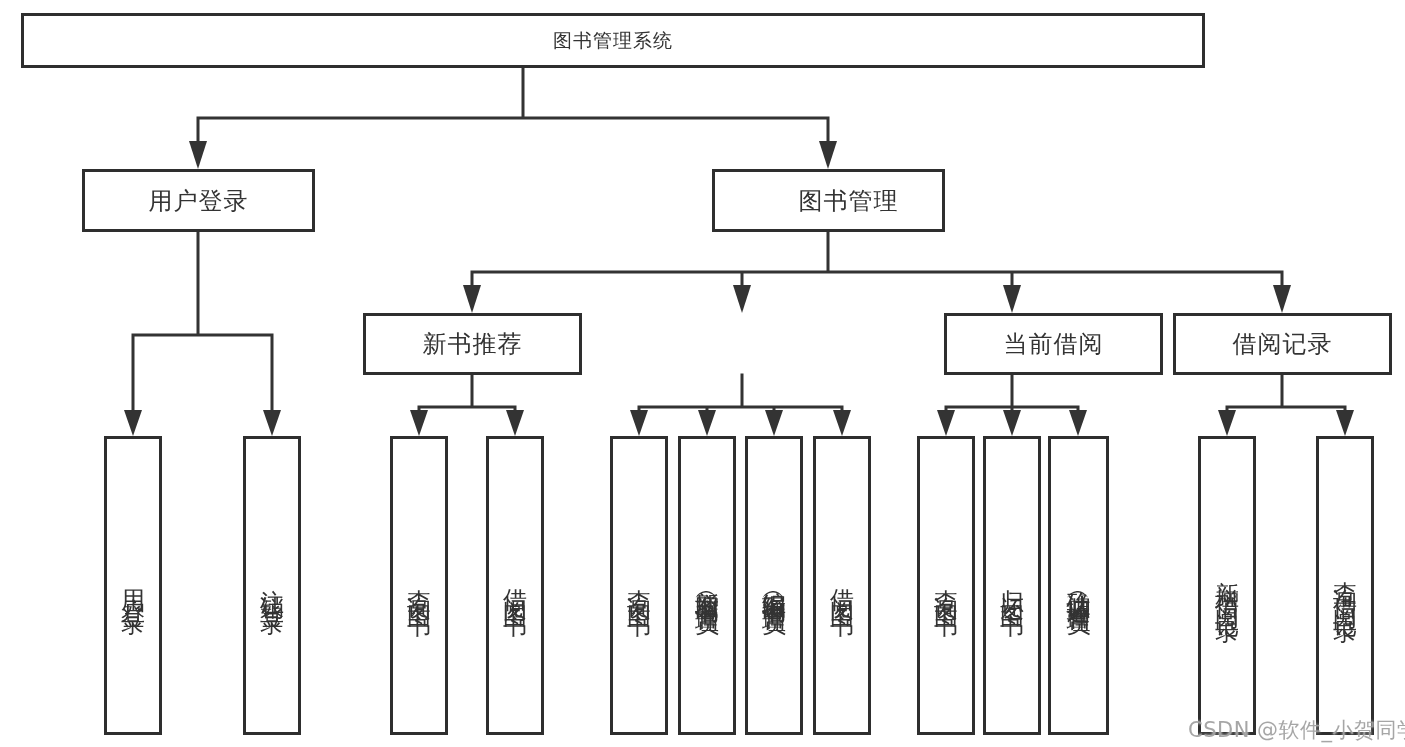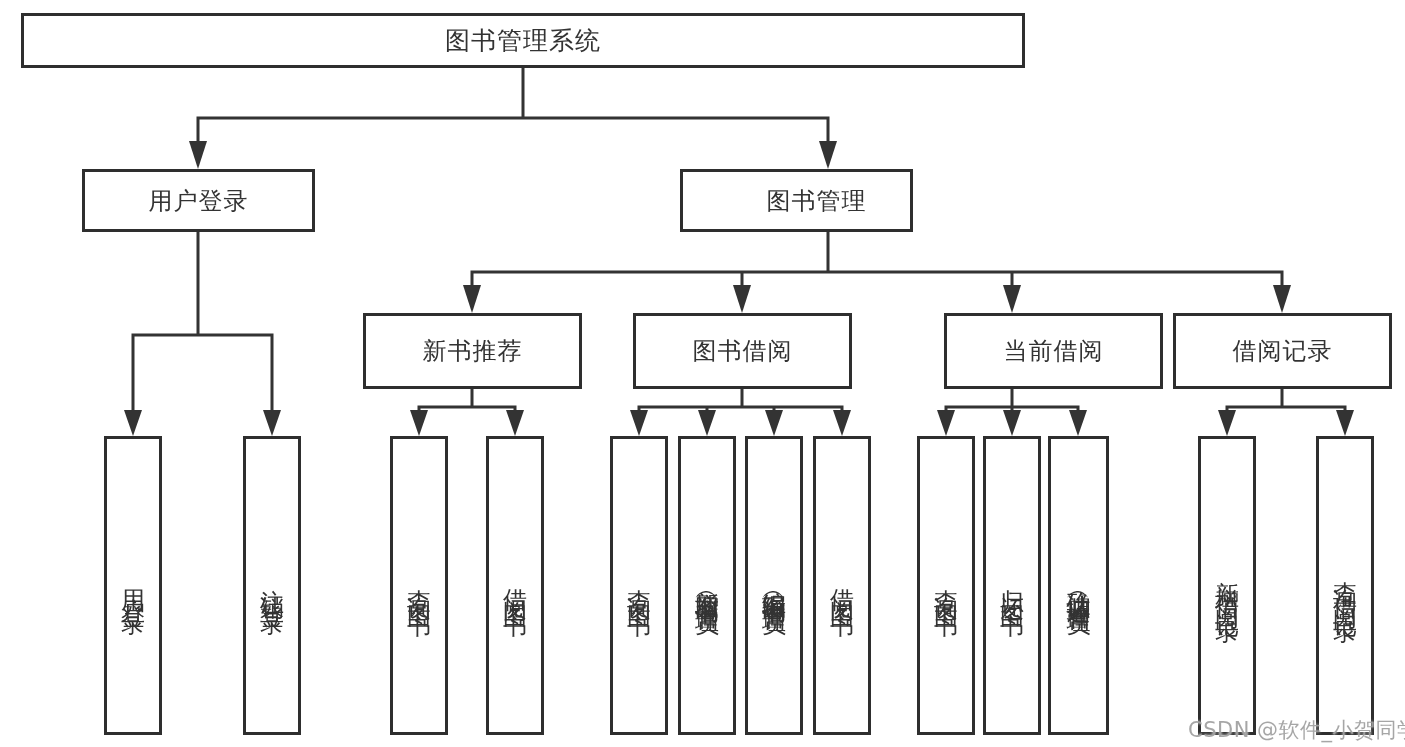--- a/index.html
+++ b/index.html
@@ -10,23 +10,23 @@
     position:absolute;
     border:3px solid #2e2e2e;
     background:#ffffff;
     display:flex;align-items:center;justify-content:center;
     color:#333333;
     box-sizing:border-box;
     font-size:24px;
     letter-spacing:1px;
     white-space:nowrap;
   }
-  .root{left:21px;top:13px;width:1004px;height:55px;font-size:25px;}
+  .root{left:21px;top:13px;width:1184px;height:55px;font-size:19px;}
   .lvl2{top:169px;width:233px;height:63px;}
-  .lvl3{top:313px;width:219px;height:76px;}
+  .lvl3{top:313px;width:219px;height:62px;}
   .leaf{top:436px;width:58px;height:299px;}
   .leaf .vtext{
     writing-mode:vertical-rl;
     text-orientation:mixed;
     font-size:24px;
     letter-spacing:8px;
     color:#333333;
     white-space:nowrap;
   }
   .leaf .vtext.long{letter-spacing:3px;}
@@ -81,24 +81,23 @@
       <polygon points="1003,410 1021,410 1012,436"></polygon>
       <polygon points="1069,410 1087,410 1078,436"></polygon>
       <polygon points="1218,410 1236,410 1227,436"></polygon>
       <polygon points="1336,410 1354,410 1345,436"></polygon>
     </g>
   </svg>
 
   <div class="node root">图书管理系统</div>
 
   <div class="node lvl2" style="left:82px;">用户登录</div>
-  <div class="node lvl2" style="left:680px;padding-left:40px;">图书管理</div>
+  <div class="node lvl2" style="left:712px;padding-left:40px;">图书管理</div>
 
   <div class="node lvl3" style="left:363px;">新书推荐</div>
-  <div class="node lvl3" style="left:633px;">图书借阅</div>
   <div class="node lvl3" style="left:903px;margin-left:41px;">当前借阅</div>
   <div class="node lvl3" style="left:1173px;">借阅记录</div>
 
   <div class="node leaf" style="left:104px;">
     <span class="vtext">用户登录</span>
   </div>
   <div class="node leaf" style="left:243px;">
     <span class="vtext">注销登录</span>
   </div>
 

